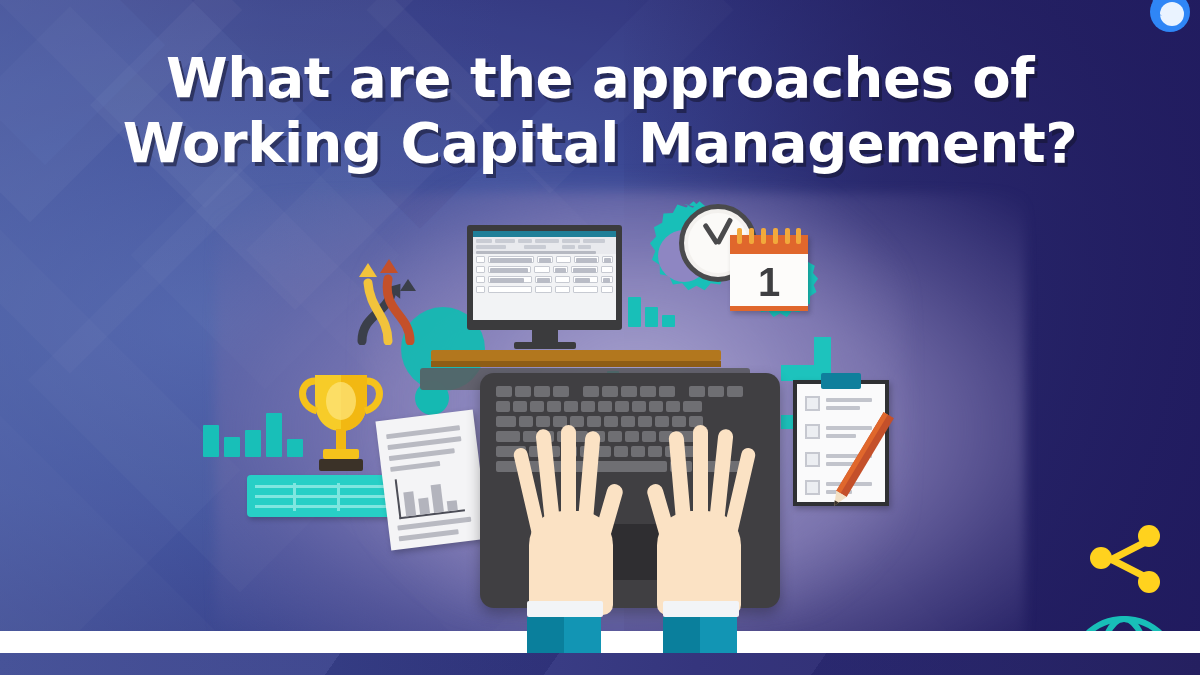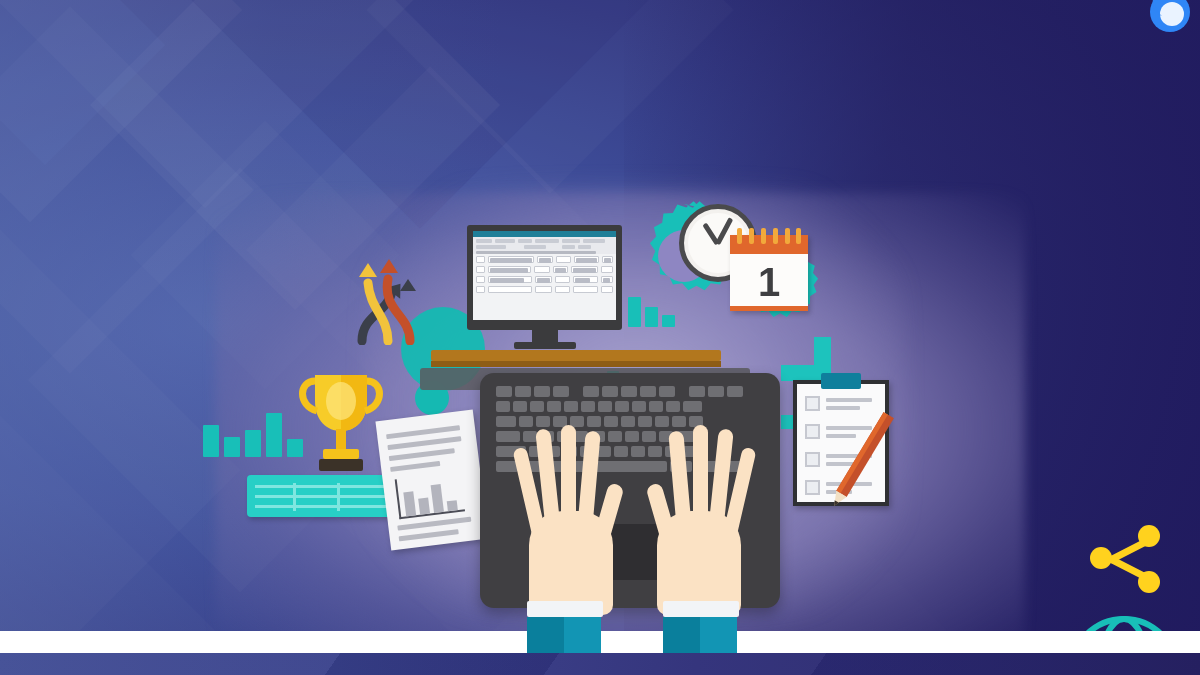--- a/index.html
+++ b/index.html
@@ -545,20 +545,24 @@
   <div class="sleeve" style="left:700px;top:617px;width:37px;height:58px;background:#1295b4;"></div>
 
   <div class="bottomdark"></div>
   <div class="whitebar"></div>
 
   <div class="sleeve" style="left:527px;bottom:22px;width:74px;height:22px;background:#0a7f9c;"></div>
   <div class="sleeve" style="left:564px;bottom:22px;width:37px;height:22px;background:#1295b4;"></div>
   <div class="sleeve" style="left:663px;bottom:22px;width:74px;height:22px;background:#0a7f9c;"></div>
   <div class="sleeve" style="left:700px;bottom:22px;width:37px;height:22px;background:#1295b4;"></div>
 
+  <h1 class="title">
+    <span class="l1">What are the approaches of</span>
+    <span class="l2">Working Capital Management?</span>
+  </h1>
 
   <svg class="logo" viewBox="0 0 56 56">
     <circle cx="34" cy="30" r="20" fill="#2f86f6"></circle>
     <circle cx="36" cy="32" r="12" fill="#eaf3ff"></circle>
     <path d="M20 12 C14 18, 16 30, 26 34 C18 28, 18 20, 24 16 z" fill="#2f86f6"></path>
     <circle cx="16" cy="13" r="3.5" fill="#5aa7ff"></circle>
     <circle cx="27" cy="10" r="3" fill="#5aa7ff"></circle>
   </svg>
 
 </div>

